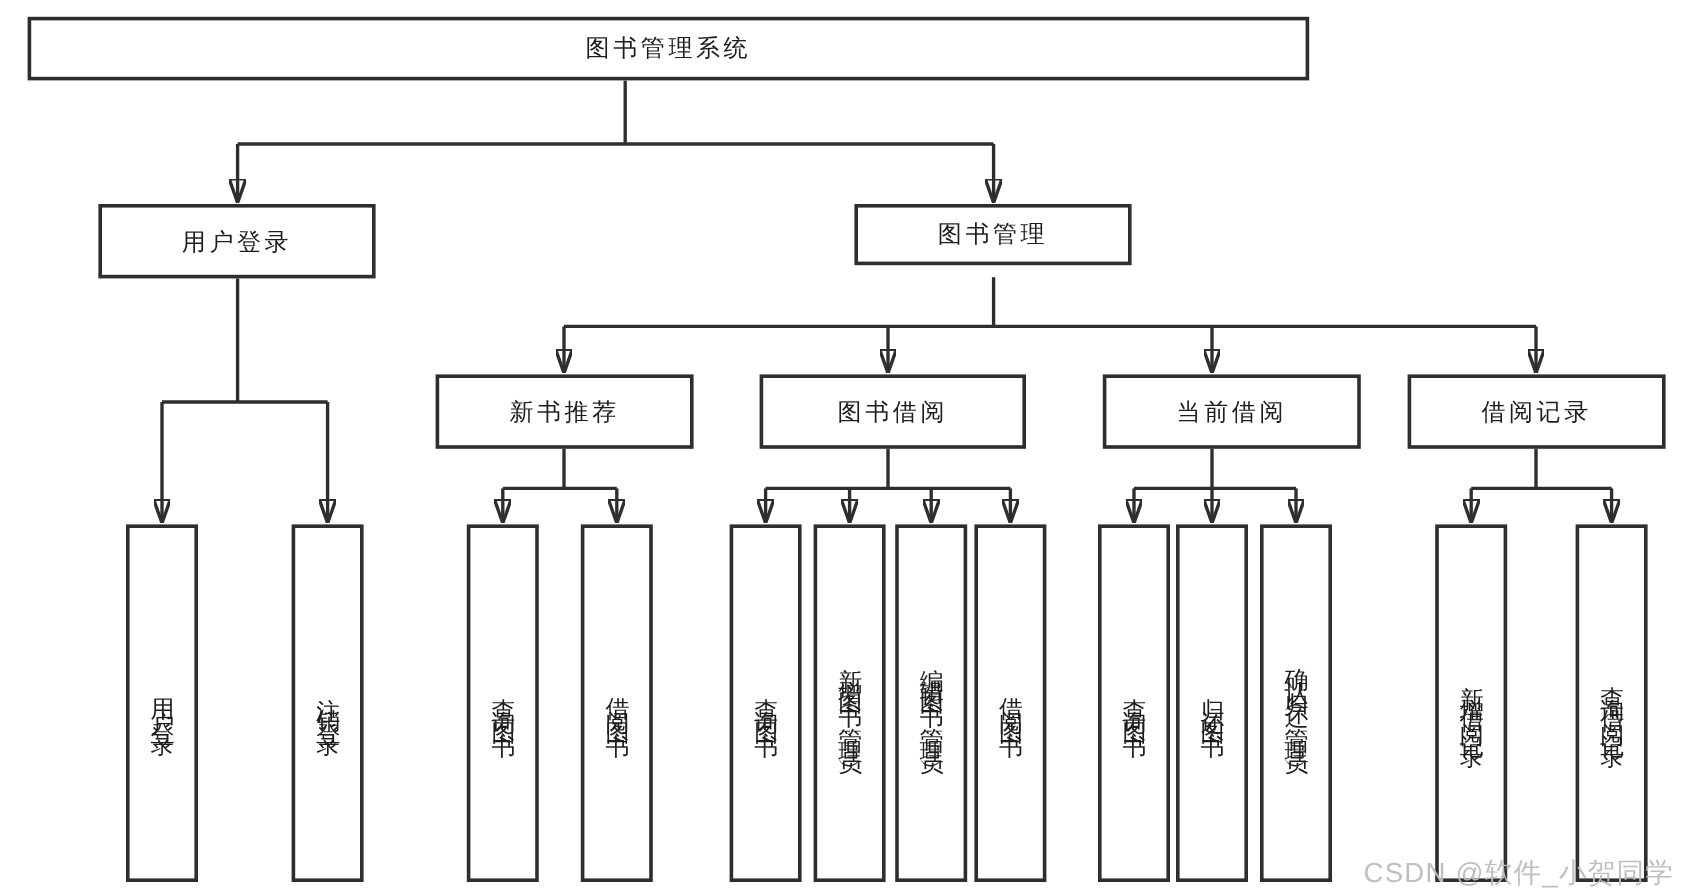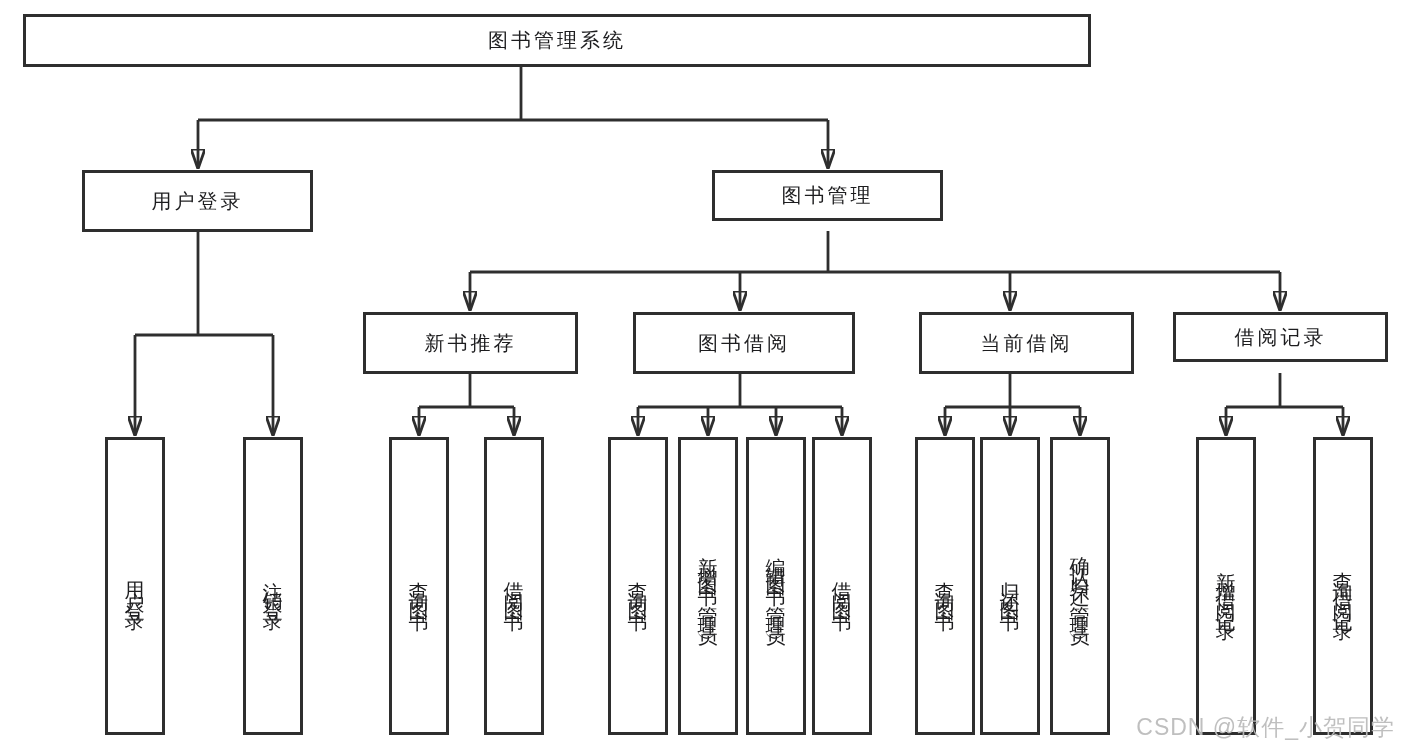--- a/index.html
+++ b/index.html
@@ -106,21 +106,21 @@
 
   <div class="box" style="left:363px;top:312px;width:215px;height:62px;">
     <span class="h-label">新书推荐</span>
   </div>
   <div class="box" style="left:633px;top:312px;width:222px;height:62px;">
     <span class="h-label">图书借阅</span>
   </div>
   <div class="box" style="left:903px;top:312px;width:215px;height:62px;margin-left:16px;">
     <span class="h-label">当前借阅</span>
   </div>
-  <div class="box" style="left:1173px;top:312px;width:215px;height:50px;">
+  <div class="box" style="left:1173px;top:312px;width:215px;height:62px;">
     <span class="h-label">借阅记录</span>
   </div>
 
   <div class="box leaf" style="left:105px;top:437px;width:60px;height:298px;">
     <span>用户登录</span>
   </div>
   <div class="box leaf" style="left:243px;top:437px;width:60px;height:298px;">
     <span>注销登录</span>
   </div>
 

